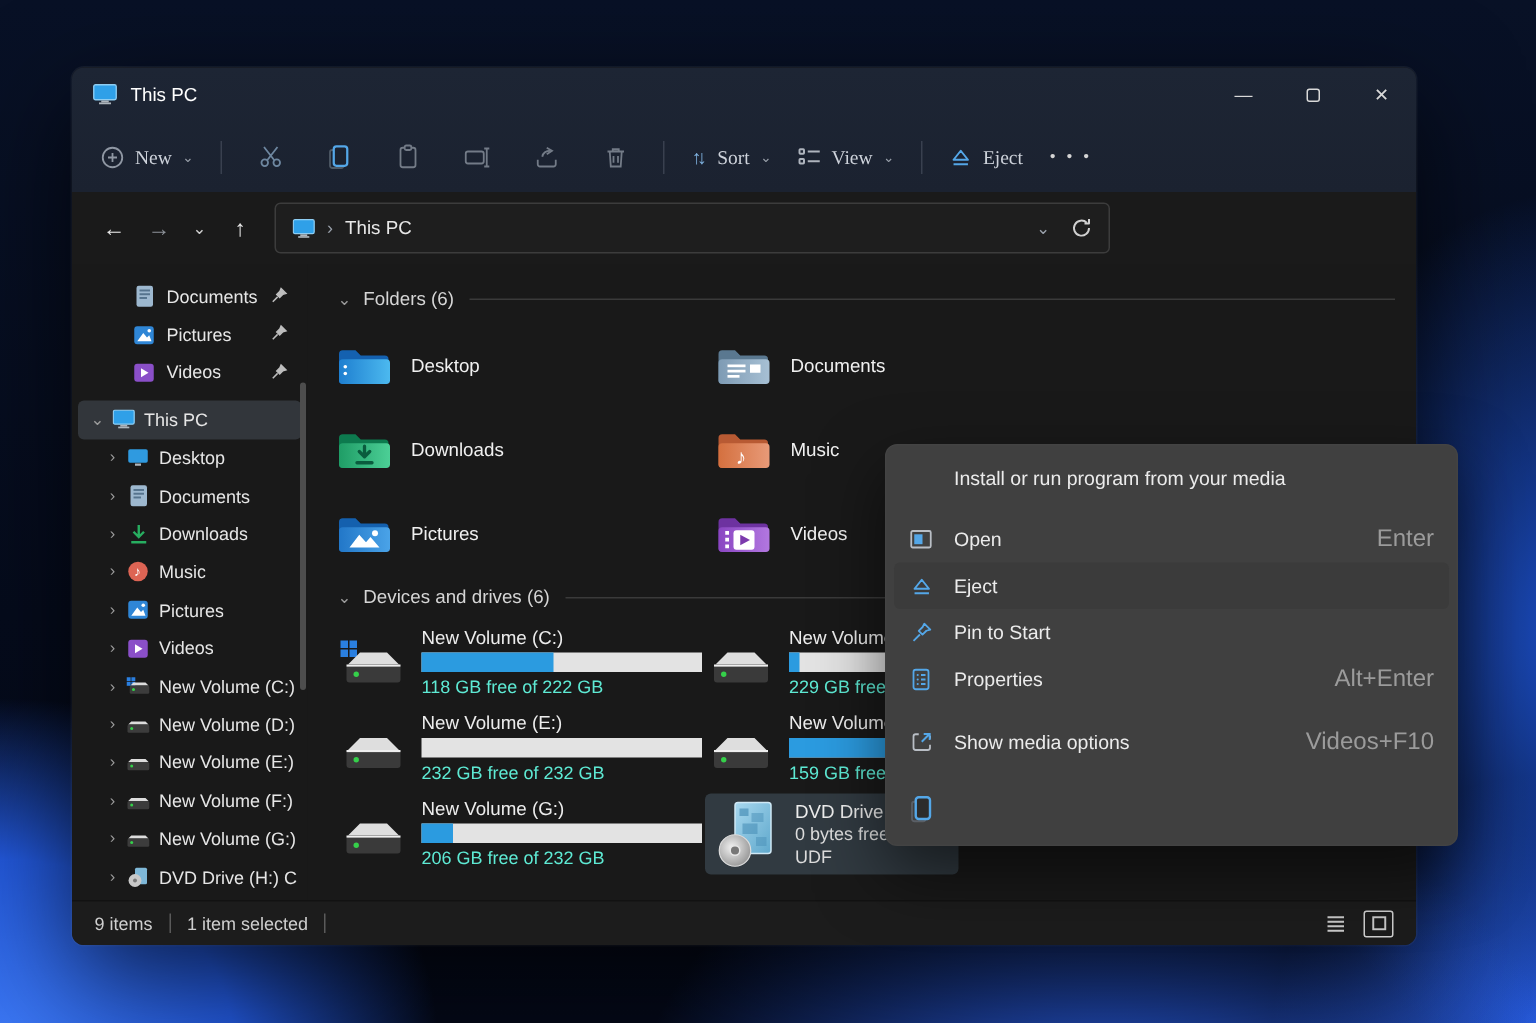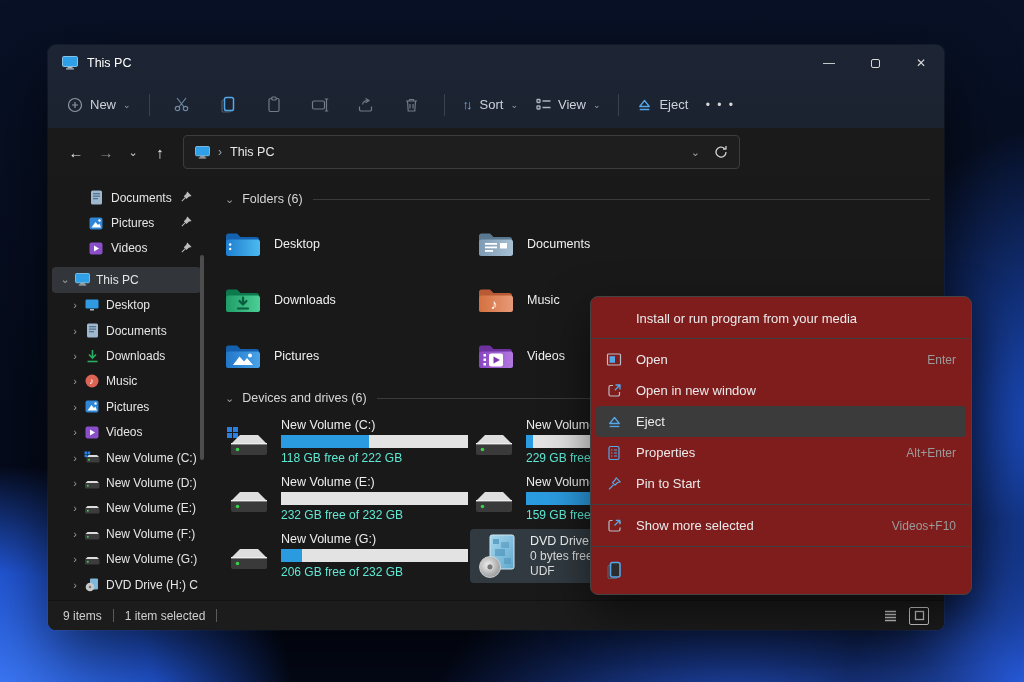--- a/index.html
+++ b/index.html
@@ -20,21 +20,21 @@
     box-shadow:0 24px 70px rgba(0,0,0,.65), 0 0 0 1px rgba(255,255,255,.06);
   }
   
   .win-header{ position:absolute; top:0; left:0; right:0; height:83px;
     background:linear-gradient(180deg,#1d2534,#1b2230); }
   .titlebar{ height:36px; display:flex; align-items:center; padding-left:14px; gap:9px; }
   .title-text{ color:#ffffff; font-size:12.5px; }
   .caption{ position:absolute; top:0; right:0; display:flex; }
   .cap-btn{ width:46px; height:36px; display:flex; align-items:center; justify-content:center; color:#d9d9d9; font-size:12px; }
   .maxbox{ width:9px; height:9px; border:1px solid #d9d9d9; border-radius:2px; display:block; }
-  .toolbar{ position:absolute; top:36px; left:0; right:0; height:47px; display:flex; align-items:center; padding:0 10px; }
+  .toolbar{ position:absolute; top:36px; left:0; right:0; height:47px; display:flex; align-items:center; padding:0 10px;font-family:Liberation Serif, serif; }
   .tb-btn{ display:flex; align-items:center; gap:7px; padding:6px 9px; border-radius:4px; color:#cdd2da; font-size:13px; }
   .tb-icon-btn{ width:40px; height:32px; display:flex; align-items:center; justify-content:center; margin:0 3px; }
   .tb-sep{ width:1px; height:22px; background:#39404f; margin:0 9px; }
   .chev{ font-size:9px; color:#9aa1ab; }
   .sort-arrows{ color:#7fb2e0; font-size:13px; letter-spacing:-3px; margin-right:3px; }
   .dots{ color:#d5d5d5; font-size:12px; letter-spacing:2px; }
   
   .addressrow{ position:absolute; top:83px; left:0; right:0; height:48px; display:flex; align-items:center; padding:0 13px; }
   .nav-btn{ width:30px; height:30px; display:flex; align-items:center; justify-content:center; color:#e8e8e8; font-size:15px; border-radius:4px; }
   .nav-btn.small{ font-size:11px; color:#cfcfcf; width:24px; }
@@ -77,28 +77,28 @@
   .dvd-lines{ display:flex; flex-direction:column; gap:1px; font-size:12.5px; color:#ededed; }
   .dvd-lines .sub{ font-size:12px; color:#dcdcdc; }
   
   .statusbar{ position:absolute; left:0; right:0; bottom:0; height:30px; display:flex; align-items:center;
     padding:0 15px; font-size:12px; color:#cfcfcf; background:#1c1c1c; border-top:1px solid #121212; }
   .vsep{ width:1px; height:13px; background:#5a5a5a; margin:0 11px; }
   .sb-right{ margin-left:auto; display:flex; align-items:center; gap:9px; }
   .sb-view{ width:20px; height:18px; display:flex; align-items:center; justify-content:center; }
   .sb-view.active{ border:1px solid #cfcfcf; border-radius:2px; }
   
-  .context-menu{ position:absolute; left:590px; top:296px; width:382px; background:#7f1d1d;
+  .context-menu{ position:absolute; left:590px; top:296px; width:382px; background:#404040;
     border:1px solid #434343; border-radius:8px; box-shadow:0 18px 45px rgba(0,0,0,.55);
     padding:6px 0; z-index:50; font-size:13px; color:#ebebeb; }
   .menu-item{ height:31px; display:flex; align-items:center; margin:0 5px; padding:0 10px; border-radius:4px; }
   .menu-item.hl{ background:#3b3b3b; }
   .mi-icon{ width:16px; height:16px; margin-right:14px; flex:none; display:flex; align-items:center; justify-content:center; }
   .mi-label{ flex:1; white-space:nowrap; }
-  .mi-shortcut{ color:#9b9b9b; font-size:12px; }
+  .mi-shortcut{ color:#9b9b9b; font-size:16px; }
   .menu-sep{ height:1px; background:#404040; margin:5px 1px; }
   .menu-footer{ height:36px; display:flex; align-items:center; padding:2px 15px; }
   svg{ display:block; }
 </style>
 </head>
 <body>
 
 <div class="window">
 
   <div class="win-header">
@@ -695,69 +695,60 @@
   <div class="menu-item">
     <span class="mi-icon">
       <svg width="16" height="15" viewBox="0 0 16 15">
           <rect x="1.5" y="2" width="13" height="11" rx="1" fill="none" stroke="#b9bec5" stroke-width="1.2"></rect>
           <rect x="3.5" y="4.2" width="5.5" height="6.6" fill="#54a7e8"></rect>
         </svg>
     </span>
     <span class="mi-label">Open</span>
     <span class="mi-shortcut">Enter</span>
   </div>
-  <div class="menu-item">
-    <span class="mi-icon">
-      <svg width="15" height="15" viewBox="0 0 15 15" fill="none">
-          <path d="M6 2.5H3.5A1.5 1.5 0 002 4v7.5A1.5 1.5 0 003.5 13H11a1.5 1.5 0 001.5-1.5V9" stroke="#b9bec5" stroke-width="1.2"></path>
-          <path d="M8.5 2h4.5v4.5M13 2L7.8 7.2" stroke="#54a7e8" stroke-width="1.3"></path>
-        </svg>
-    </span>
-    <span class="mi-label">Open in new window</span>
-  </div>
   <div class="menu-item hl">
     <span class="mi-icon">
       <svg width="15" height="14" viewBox="0 0 15 14" fill="none" stroke="#54a7e8" stroke-width="1.3" stroke-linejoin="round">
           <path d="M7.5 2.5L12.3 8.5H2.7Z"></path>
           <path d="M2.7 11.5h9.6"></path>
         </svg>
     </span>
     <span class="mi-label">Eject</span>
+  </div>
+  <div class="menu-item">
+    <span class="mi-icon">
+      <svg width="15" height="15" viewBox="0 0 15 15" fill="none" stroke="#54a7e8" stroke-width="1.2" stroke-linejoin="round">
+          <path d="M9.2 1.8l4 4-2.6.7-2.6 2.6-2.5-2.5 2.6-2.6z"></path>
+          <path d="M6.3 9L2 13.3"></path>
+        </svg>
+    </span>
+    <span class="mi-label">Pin to Start</span>
   </div>
   <div class="menu-item">
     <span class="mi-icon">
       <svg width="14" height="16" viewBox="0 0 14 16" fill="none" stroke="#54a7e8" stroke-width="1.2">
           <rect x="2" y="1.5" width="10" height="13" rx="1.5"></rect>
           <circle cx="4.8" cy="5" r="0.7" fill="#54a7e8" stroke="none"></circle>
           <circle cx="4.8" cy="8" r="0.7" fill="#54a7e8" stroke="none"></circle>
           <circle cx="4.8" cy="11" r="0.7" fill="#54a7e8" stroke="none"></circle>
           <path d="M7 5h3M7 8h3M7 11h3"></path>
         </svg>
     </span>
     <span class="mi-label">Properties</span>
     <span class="mi-shortcut">Alt+Enter</span>
   </div>
-  <div class="menu-item">
-    <span class="mi-icon">
-      <svg width="15" height="15" viewBox="0 0 15 15" fill="none" stroke="#54a7e8" stroke-width="1.2" stroke-linejoin="round">
-          <path d="M9.2 1.8l4 4-2.6.7-2.6 2.6-2.5-2.5 2.6-2.6z"></path>
-          <path d="M6.3 9L2 13.3"></path>
-        </svg>
-    </span>
-    <span class="mi-label">Pin to Start</span>
-  </div>
   <div class="menu-sep"></div>
   <div class="menu-item">
     <span class="mi-icon">
       <svg width="15" height="15" viewBox="0 0 15 15" fill="none">
           <path d="M5.5 2.5h-2A1.5 1.5 0 002 4v7.5A1.5 1.5 0 003.5 13h8a1.5 1.5 0 001.5-1.5v-2M13 5.5v-2" stroke="#b9bec5" stroke-width="1.2"></path>
           <path d="M8.8 2.3h4v4M12.5 2.5L7.5 7.5" stroke="#54a7e8" stroke-width="1.3"></path>
         </svg>
     </span>
-    <span class="mi-label">Show more selected</span>
+    <span class="mi-label">Show media options</span>
     <span class="mi-shortcut">Videos+F10</span>
   </div>
   <div class="menu-sep"></div>
   <div class="menu-footer">
     <span>
       <svg width="16" height="19" viewBox="0 0 16 19" fill="none">
           <rect x="2" y="4.5" width="9" height="13" rx="1.5" stroke="#5a5f66" stroke-width="1.2"></rect>
           <rect x="4.5" y="1.5" width="9.5" height="14.5" rx="2" stroke="#54a7e8" stroke-width="1.6" fill="#2c2c2c"></rect>
         </svg>
     </span>

